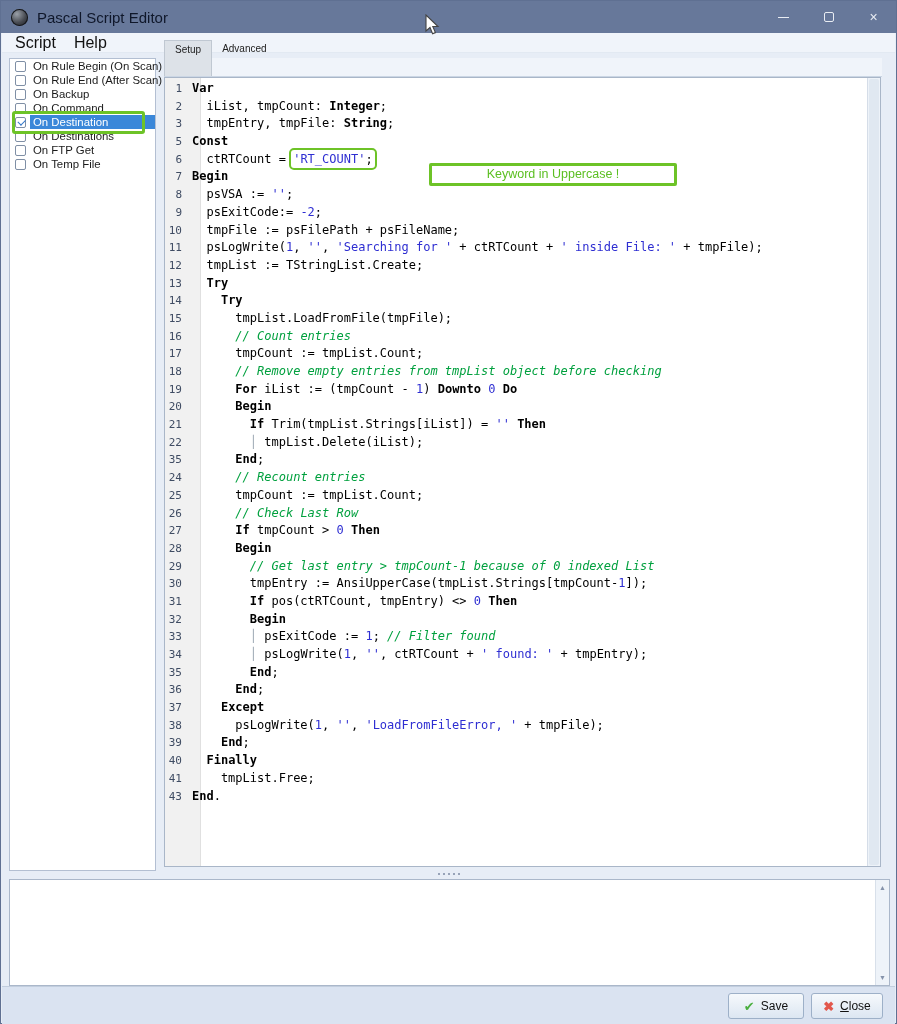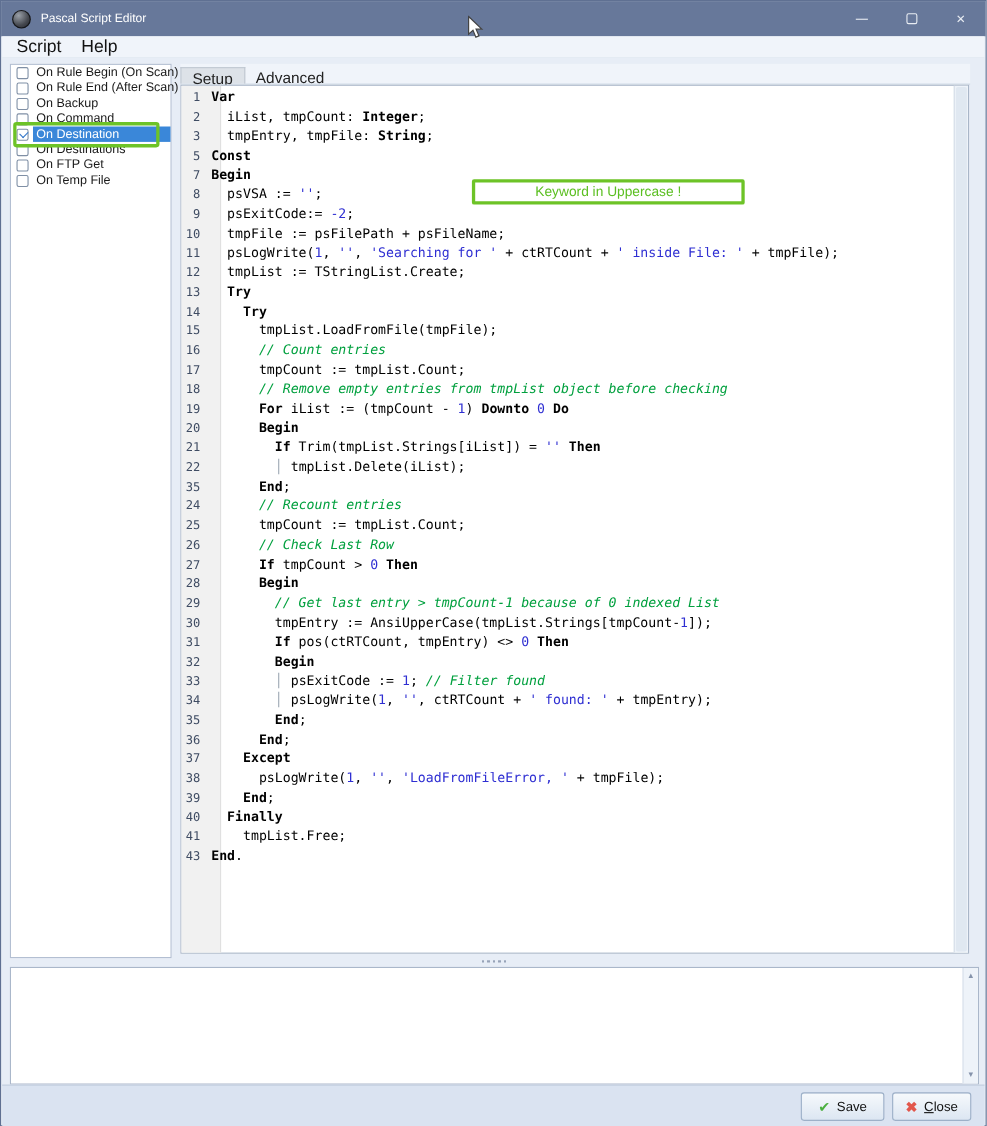--- a/index.html
+++ b/index.html
@@ -19,21 +19,21 @@
     position: absolute; left: 0; top: 0; right: 0; height: 32px;
     background: #67789a;
     display: flex; align-items: center;
   }
   .app-icon {
     width: 17px; height: 17px; border-radius: 50%;
     margin: 0 9px 0 10px;
     background: radial-gradient(circle at 35% 30%, #9aa0a8, #45484f 55%, #1f2126 95%);
     box-shadow: inset 0 0 0 1px #14161a;
   }
-  .title-text { color: #ffffff; font-size: 11px; }
+  .title-text { color: #0f172a; font-size: 15px; }
   .win-buttons { position: absolute; right: 0; top: 0; height: 32px; display: flex; }
   .win-btn { width: 45px; height: 32px; display: flex; align-items: center; justify-content: center; }
   .min-glyph { width: 11px; height: 0; border-top: 1.6px solid #e9edf3; }
   .max-glyph { width: 10px; height: 10px; border: 1.6px solid #e9edf3; border-radius: 2px; }
   .x-glyph { color: #e9edf3; font-size: 14px; line-height: 14px; }
   
   .menubar {
     position: absolute; left: 1px; right: 1px; top: 32px; height: 20px;
     background: #f0f4fa; border-bottom: 1px solid #e2e9f2;
     display: flex; align-items: center; padding-left: 4px;
@@ -62,21 +62,21 @@
     border: 3px solid #6dc327; border-radius: 3px; pointer-events: none;
   }
   
   .rightpanel { position: absolute; left: 163px; top: 57px; width: 718px; height: 813px; }
   .tabbar {
     position: absolute; left: 0; top: 0; right: 0; height: 19px;
     background: #f0f4fa; border-bottom: 1px solid #cbd6e4;
     display: flex; align-items: flex-end;
   }
   .tab {
-    font-size: 14px; color: #222; padding: 0 10px; line-height: 18px; height: 15px;
+    font-size: 10px; color: #222; padding: 0 10px; line-height: 18px; height: 36px;
   }
   .tab.active {
     background: #dde2e8; border: 1px solid #c0c8d2; border-bottom: none;
   }
   
   .editor {
     position: absolute; left: 0; top: 19px; width: 717px; height: 790px;
     background: #ffffff; border: 1px solid #a9b6c8;
   }
   .gutter {
@@ -218,20 +218,21 @@
         <div class="tab active">Setup</div>
         <div class="tab">Advanced</div>
       </div>
     <div class="editor">
       <div class="gutter"></div>
       <div class="code-lines">
           <div class="line"><span class="ln">1</span><span class="t-k">Var</span></div>
           <div class="line"><span class="ln">2</span><span class="t-p">  iList, tmpCount: </span><span class="t-k">Integer</span><span class="t-p">;</span></div>
           <div class="line"><span class="ln">3</span><span class="t-p">  tmpEntry, tmpFile: </span><span class="t-k">String</span><span class="t-p">;</span></div>
           <div class="line"><span class="ln">5</span><span class="t-k">Const</span></div>
+          <div class="line"><span class="ln">6</span><span class="t-p">  ctRTCount = </span><span class="anno-box" style="outline-color: rgb(109, 195, 39);"><span class="t-s">'RT_COUNT'</span><span class="t-p">;</span></span></div>
           <div class="line"><span class="ln">7</span><span class="t-k">Begin</span></div>
           <div class="line"><span class="ln">8</span><span class="t-p">  psVSA := </span><span class="t-s">''</span><span class="t-p">;</span></div>
           <div class="line"><span class="ln">9</span><span class="t-p">  psExitCode:= </span><span class="t-n">-2</span><span class="t-p">;</span></div>
           <div class="line"><span class="ln">10</span><span class="t-p">  tmpFile := psFilePath + psFileName;</span></div>
           <div class="line"><span class="ln">11</span><span class="t-p">  psLogWrite(</span><span class="t-n">1</span><span class="t-p">, </span><span class="t-s">''</span><span class="t-p">, </span><span class="t-s">'Searching for '</span><span class="t-p"> + ctRTCount + </span><span class="t-s">' inside File: '</span><span class="t-p"> + tmpFile);</span></div>
           <div class="line"><span class="ln">12</span><span class="t-p">  tmpList := TStringList.Create;</span></div>
           <div class="line"><span class="ln">13</span><span class="t-p">  </span><span class="t-k">Try</span></div>
           <div class="line"><span class="ln">14</span><span class="t-p">    </span><span class="t-k">Try</span></div>
           <div class="line"><span class="ln">15</span><span class="t-p">      tmpList.LoadFromFile(tmpFile);</span></div>
           <div class="line"><span class="ln">16</span><span class="t-p">      </span><span class="t-c">// Count entries</span></div>

